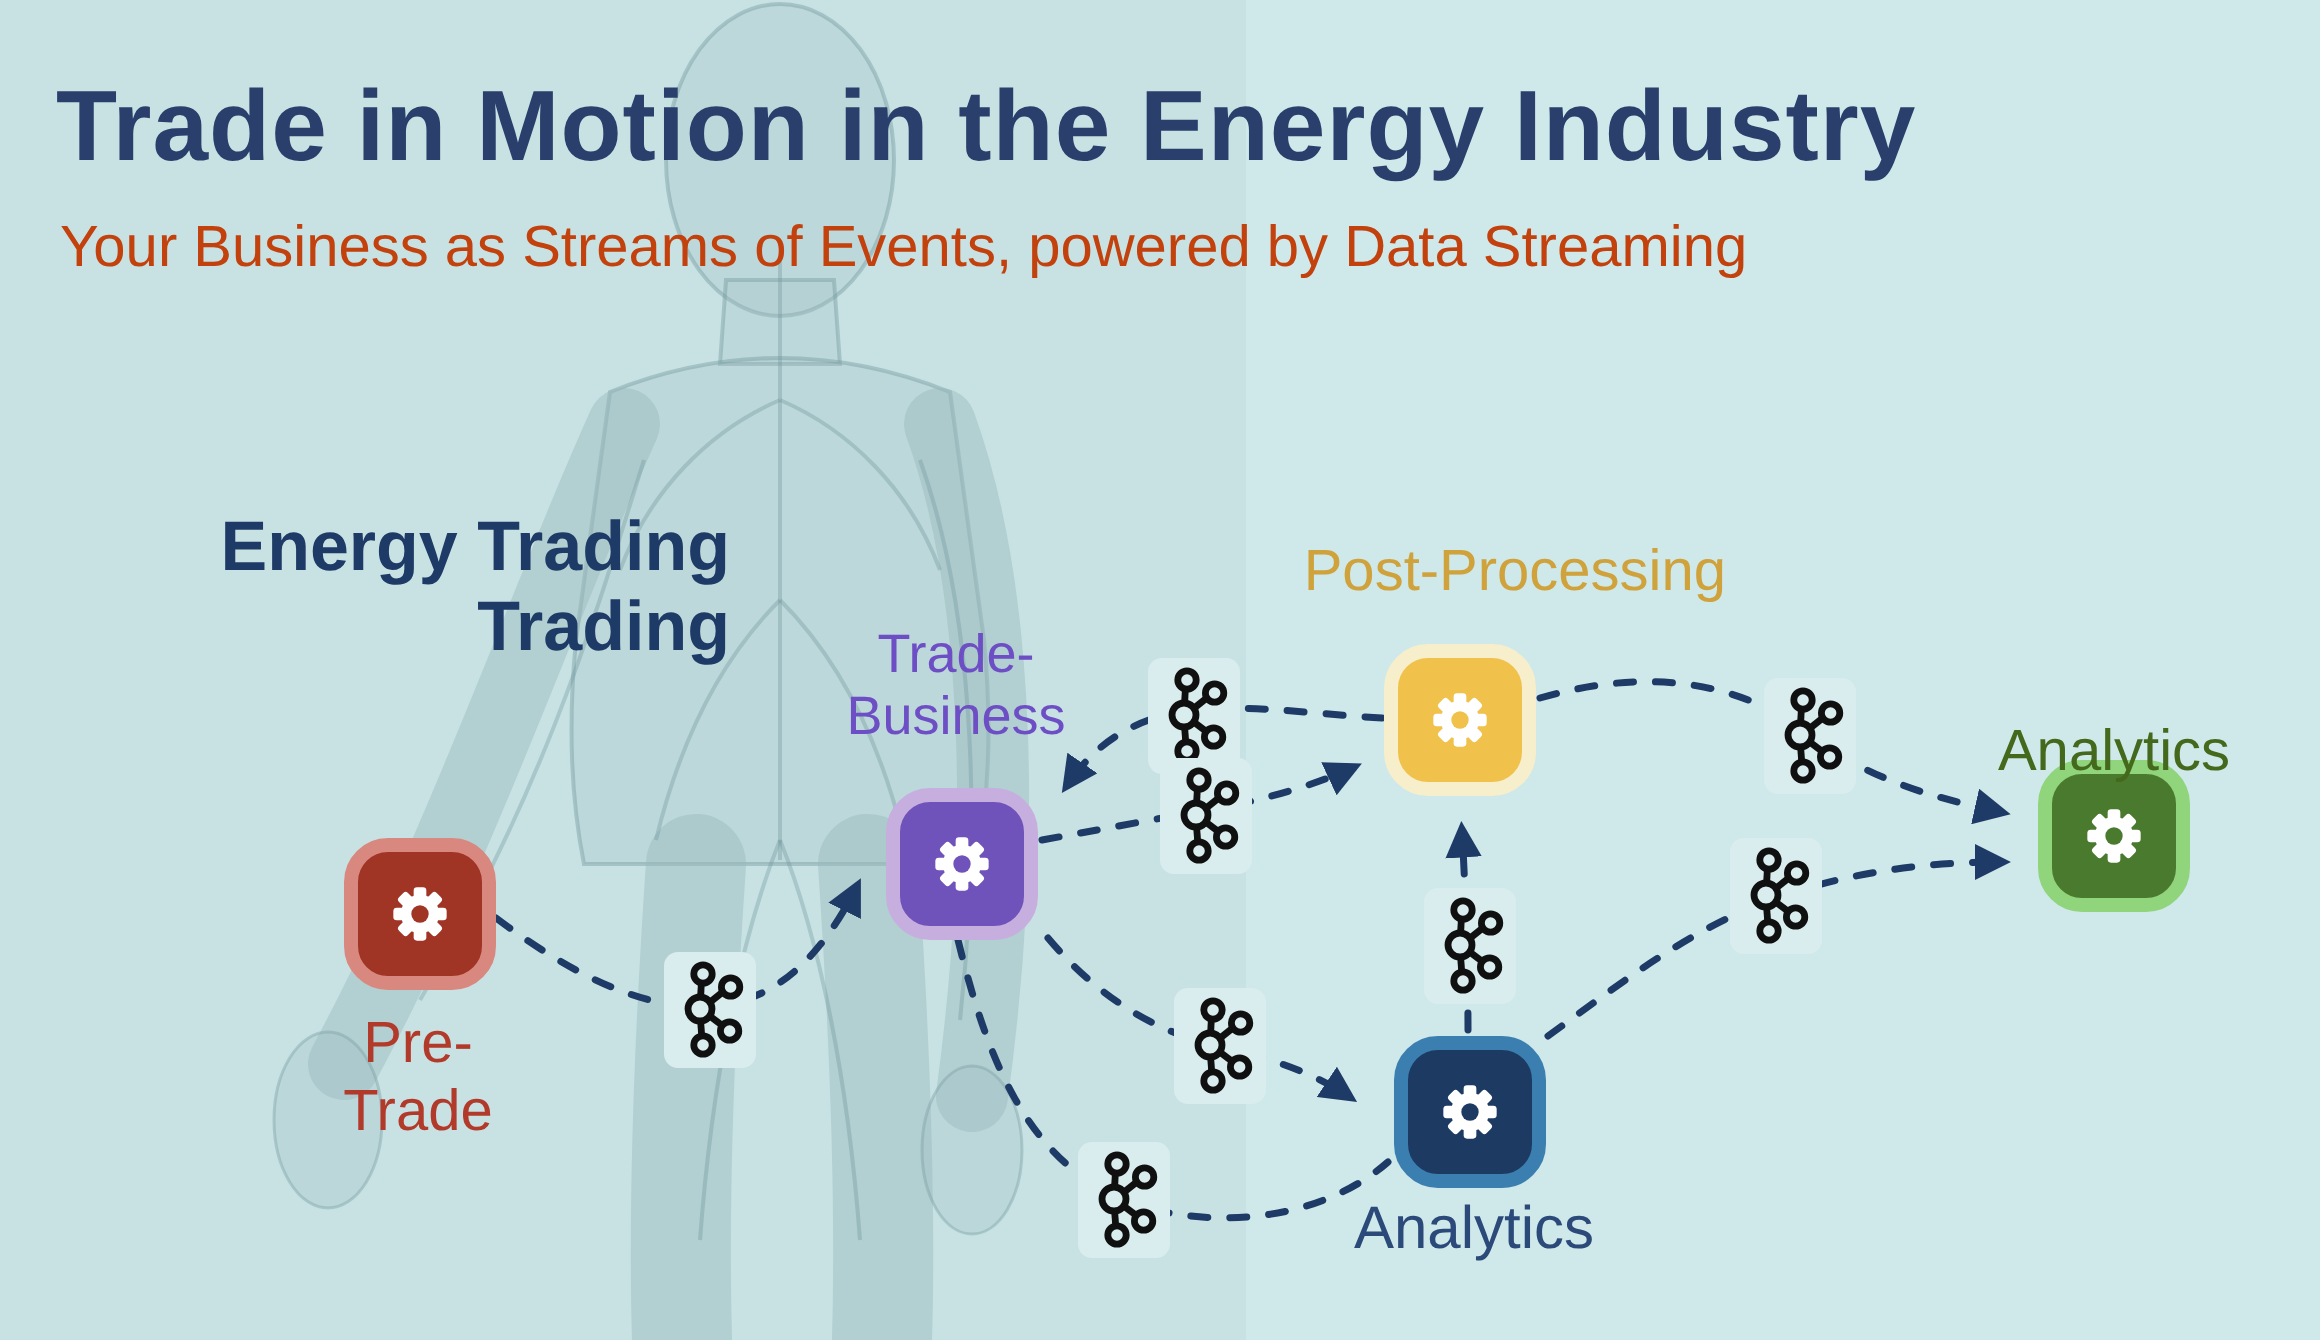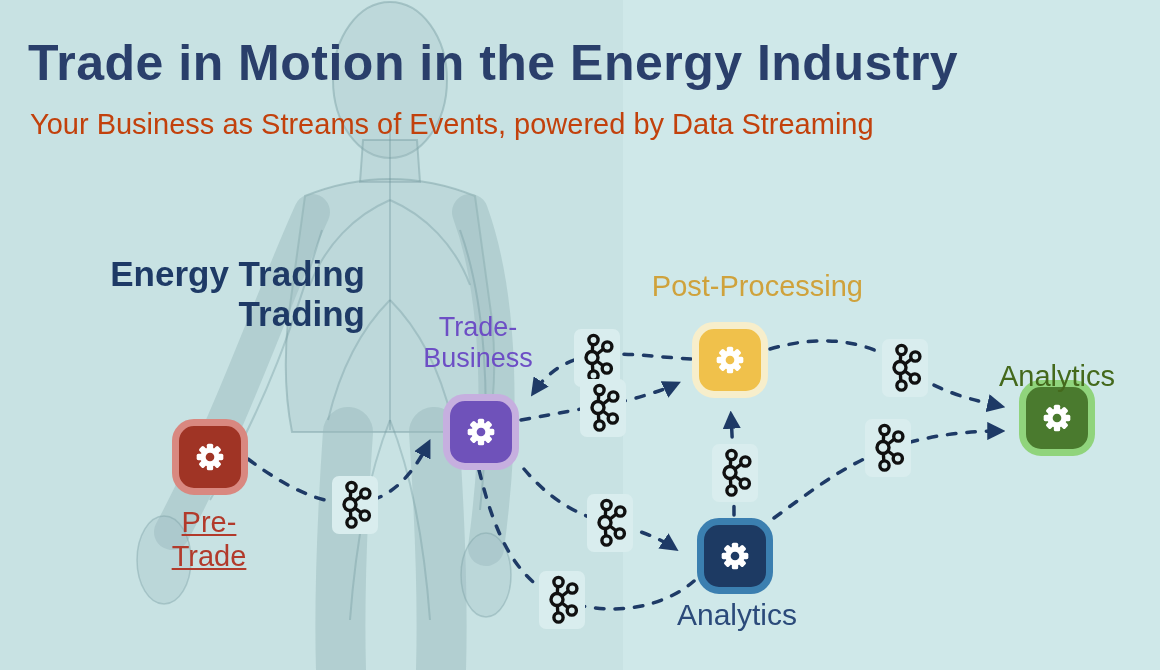--- a/index.html
+++ b/index.html
@@ -31,21 +31,21 @@
   .node-label{
     position:absolute;text-align:center;line-height:1.16;
     color:var(--label);font-weight:400;
   }
   .kafka{position:absolute;width:46px;height:58px;border-radius:7px;background:#d9edee;
     display:flex;align-items:center;justify-content:center;}
   .lbl-trade-execution{left:368px;top:312px;width:220px;font-size:27px;}
   .lbl-post-processing{left:603px;top:270px;width:260px;font-size:29px;text-align:right;}
   .lbl-analytics{left:957px;top:360px;width:200px;font-size:29px;}
   .lbl-reporting{left:637px;top:598px;width:200px;font-size:30px;}
-  .lbl-pre-trade{left:129px;top:506px;width:160px;font-size:29px;text-decoration:underline;}
+  .lbl-pre-trade{left:129px;top:506px;width:160px;font-size:29px;}
 </style>
 </head>
 <body>
 
 <div class="canvas">
 
   <div class="bg-left"></div>
 
   <svg class="watermark" width="660" height="670" viewBox="0 0 660 670">
     <g fill="rgba(160,190,194,0.28)" stroke="rgba(120,158,162,0.45)" stroke-width="2">

